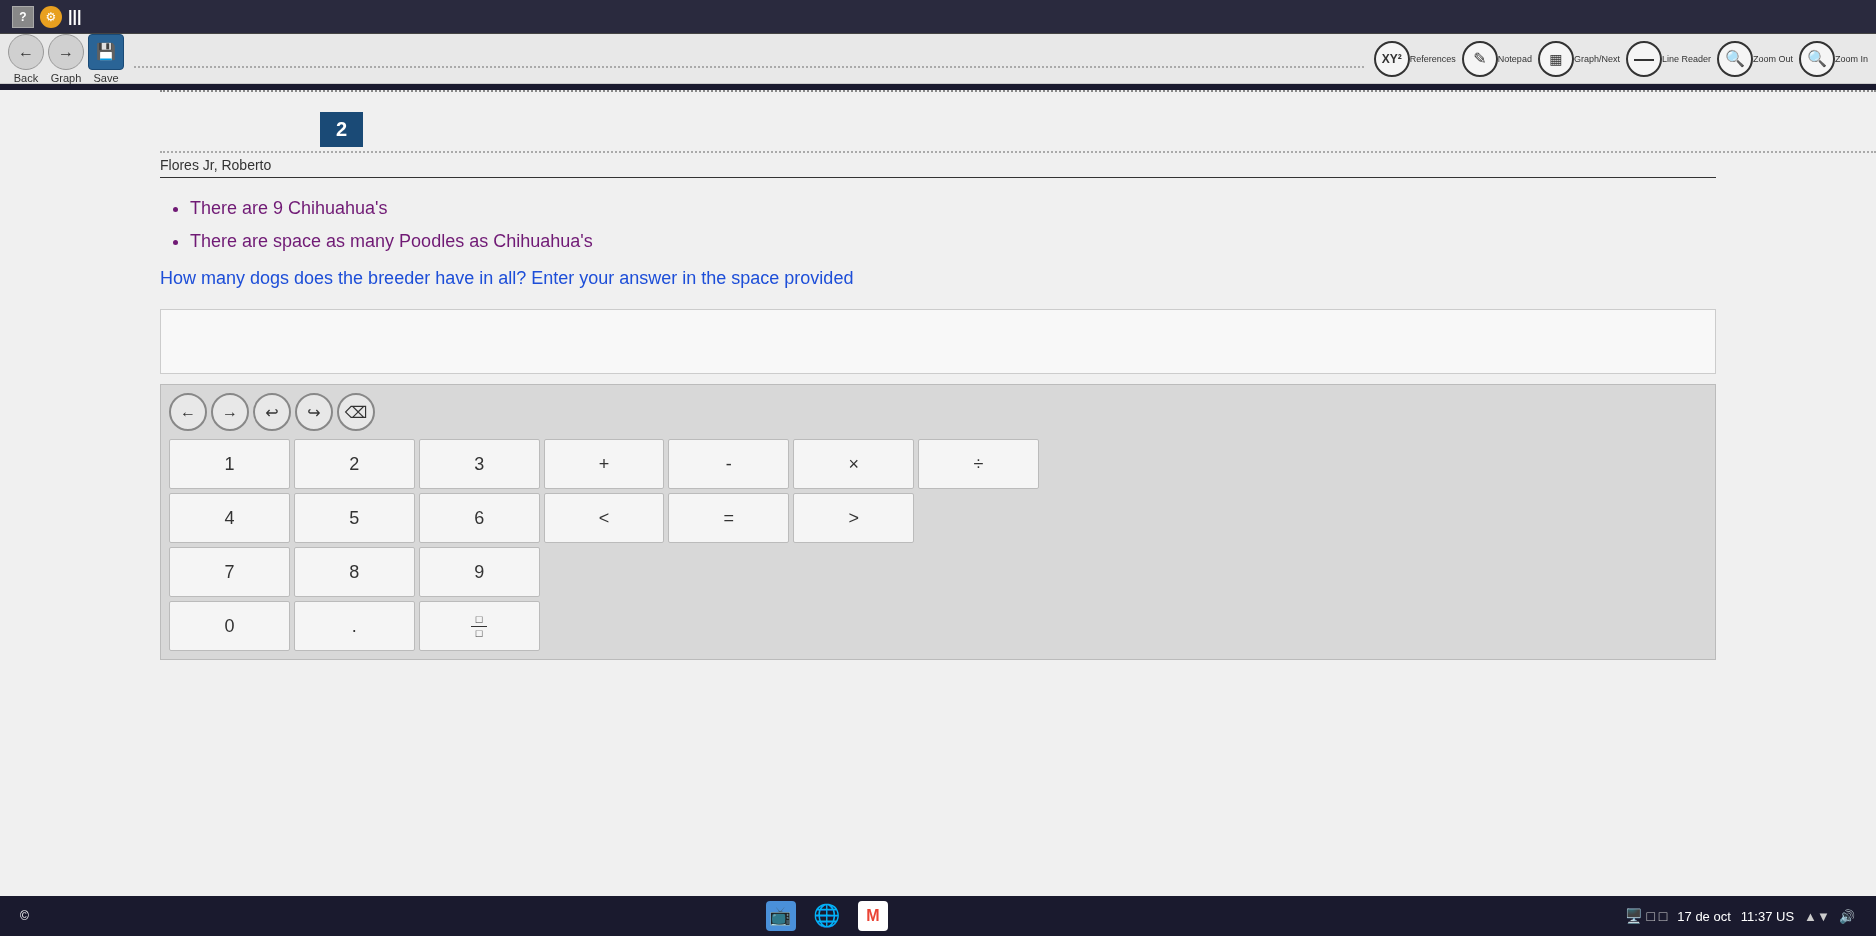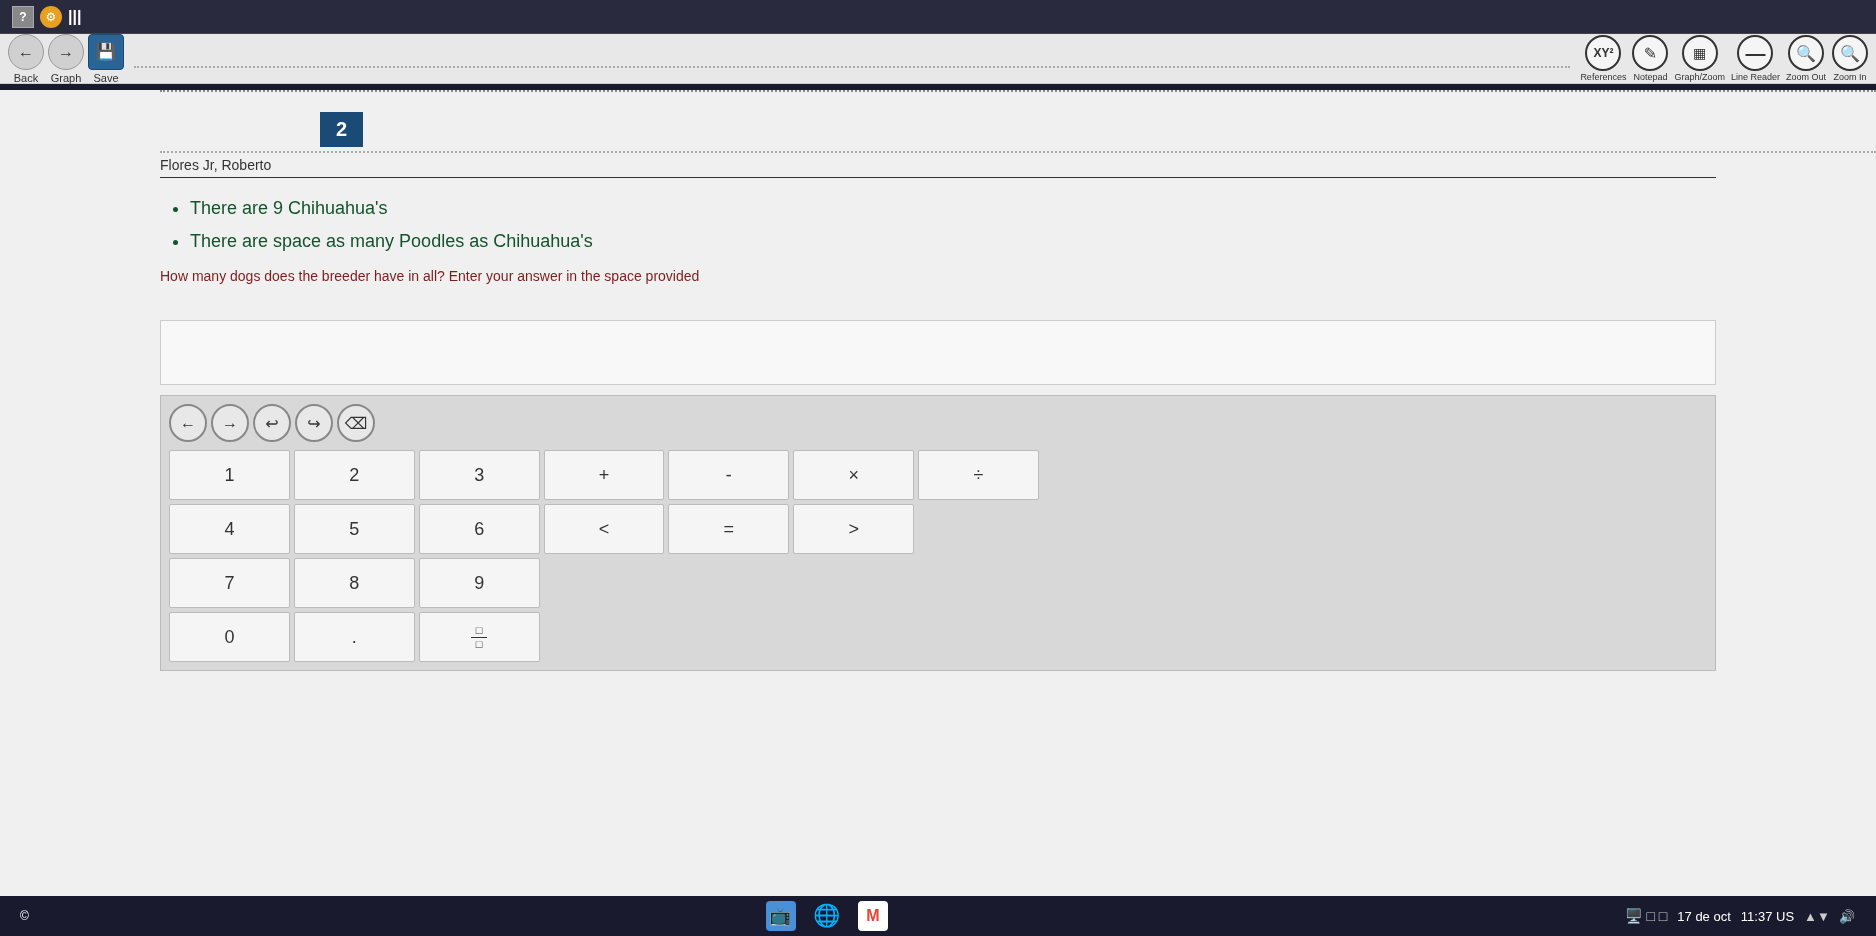--- a/index.html
+++ b/index.html
@@ -143,21 +143,21 @@
     }
 
     
     .nav-right {
       display: flex;
       align-items: center;
       gap: 6px;
     }
     .tool-btn {
       display: flex;
-      flex-direction: column;
+      flex-direction: row;
       align-items: center;
       cursor: pointer;
     }
     .tool-btn-icon {
       width: 36px;
       height: 36px;
       border: 2px solid #333;
       border-radius: 50%;
       display: flex;
       align-items: center;
@@ -229,28 +229,28 @@
       line-height: 1.5;
       margin-bottom: 16px;
     }
     .bullet-list {
       list-style: disc;
       margin-left: 30px;
       margin-bottom: 16px;
     }
     .bullet-list li {
       font-size: 18px;
-      color: #14532d;
+      color: #701a75;
       margin-bottom: 10px;
       margin-top: 12px;
     }
     .question-prompt {
-      font-size: 14px;
-      color: #7f1d1d;
-      margin-bottom: 36px;
+      font-size: 18px;
+      color: #1d4ed8;
+      margin-bottom: 20px;
     }
 
     
     .answer-box {
       background: #f8f8f8;
       border: 1px solid #ccc;
       width: 100%;
       height: 65px;
       margin-bottom: 10px;
       position: relative;
@@ -436,21 +436,21 @@
       <div class="tool-btn-icon">
         <span style="font-size:16px;">✎</span>
       </div>
       <span class="tool-btn-label">Notepad</span>
     </div>
 
     <div class="tool-btn">
       <div class="tool-btn-icon">
         <span style="font-size:14px;">▦</span>
       </div>
-      <span class="tool-btn-label">Graph/Zoom</span>
+      <span class="tool-btn-label">Graph/Next</span>
     </div>
 
     <div class="tool-btn">
       <div class="tool-btn-icon">
         <span style="font-size:20px; font-weight:bold;">—</span>
       </div>
       <span class="tool-btn-label">Line Reader</span>
     </div>
 
     <div class="tool-btn">

